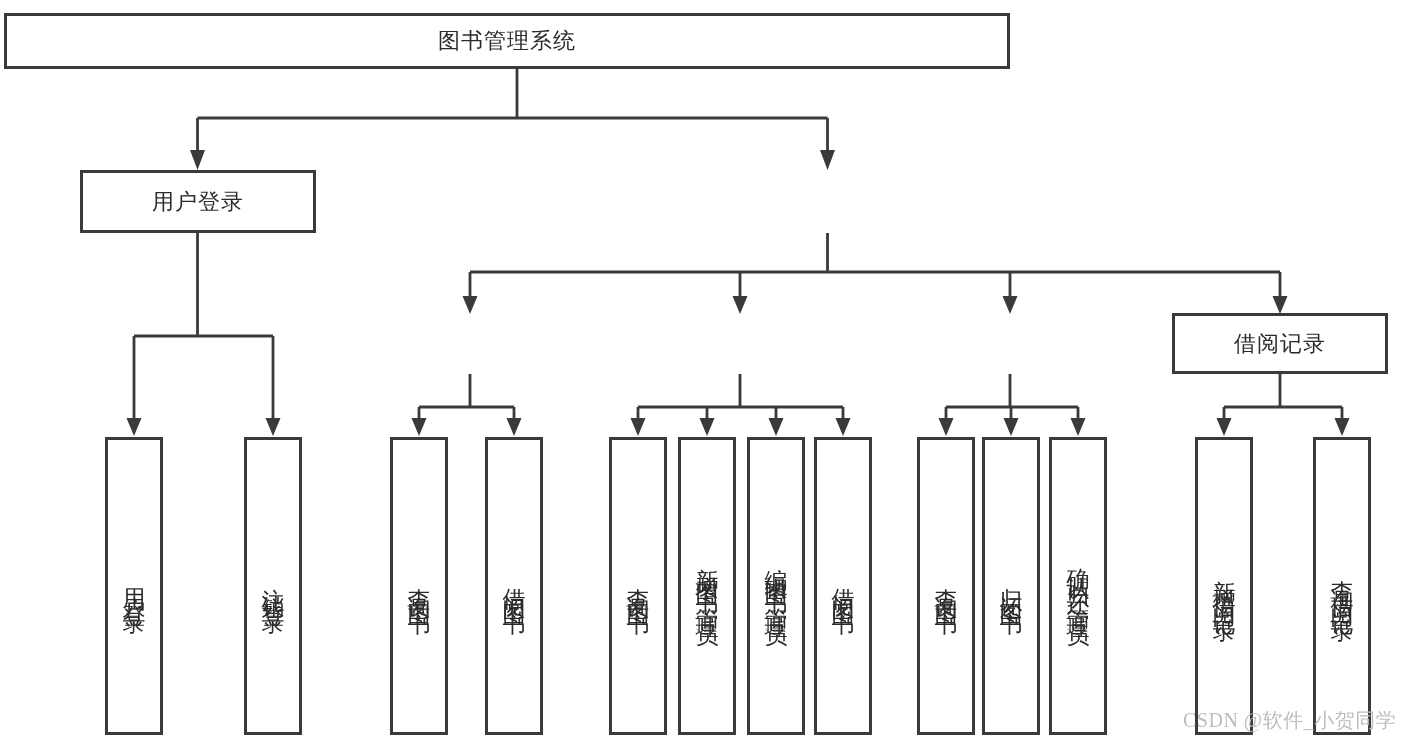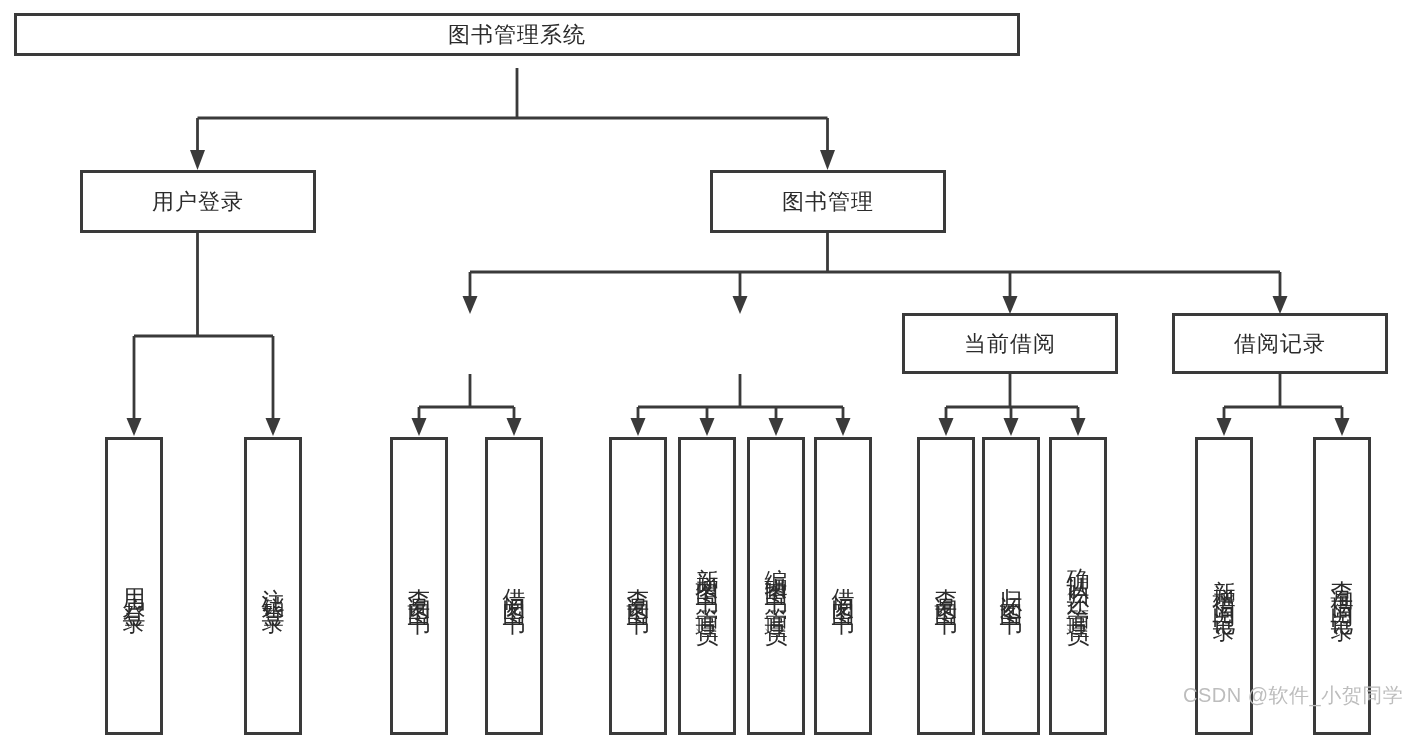--- a/index.html
+++ b/index.html
@@ -28,23 +28,23 @@
   }
   .vbox{
     position:absolute;box-sizing:border-box;
     border:3px solid var(--line);background:#fff;
     display:flex;align-items:center;justify-content:center;
     writing-mode:vertical-rl;text-orientation:mixed;
     font-size:23px;color:var(--text);letter-spacing:8px;
     line-height:1;
   }
   .watermark{
-    position:absolute;left:1183px;top:682px;
+    position:absolute;left:1183px;top:707px;
     font-size:20px;color:var(--wm);
-    white-space:nowrap;letter-spacing:0.5px;
+    white-space:nowrap;letter-spacing:0.5px;font-family:Liberation Serif, serif;
   }
 </style>
 </head>
 <body>
 
 <div class="canvas">
 
   <svg class="connectors" viewBox="0 0 1405 747" xmlns="http://www.w3.org/2000/svg">
 
     <g>
@@ -107,26 +107,24 @@
 
     <g>
       <path class="ln" d="M1280 374 V407 M1224 407 H1342"></path>
       <path class="ln" d="M1224 407 V420"></path>
       <polygon class="ah" points="1216.5,418 1231.5,418 1224,436"></polygon>
       <path class="ln" d="M1342 407 V420"></path>
       <polygon class="ah" points="1334.5,418 1349.5,418 1342,436"></polygon>
     </g>
   </svg>
 
-  <div class="hbox" style="left:14px;top:13px;width:1006px;height:43px">图书管理系统</div>
+  <div class="hbox" style="left:4px;top:13px;width:1006px;height:56px">图书管理系统</div>
 
   <div class="hbox" style="left:80px;top:170px;width:236px;height:63px">用户登录</div>
-  <div class="hbox" style="left:710px;top:170px;width:236px;height:63px">图书管理</div>
 
-  <div class="hbox" style="left:902px;top:313px;width:216px;height:61px">当前借阅</div>
   <div class="hbox" style="left:1172px;top:313px;width:216px;height:61px">借阅记录</div>
 
   <div class="vbox" style="left:105px;top:437px;width:58px;height:298px">用户登录</div>
   <div class="vbox" style="left:244px;top:437px;width:58px;height:298px">注销登录</div>
 
   <div class="vbox" style="left:390px;top:437px;width:58px;height:298px">查询图书</div>
   <div class="vbox" style="left:485px;top:437px;width:58px;height:298px">借阅图书</div>
 
   <div class="vbox" style="left:609px;top:437px;width:58px;height:298px">查询图书</div>
   <div class="vbox" style="left:678px;top:437px;width:58px;height:298px">新增图书（管理员）</div>

